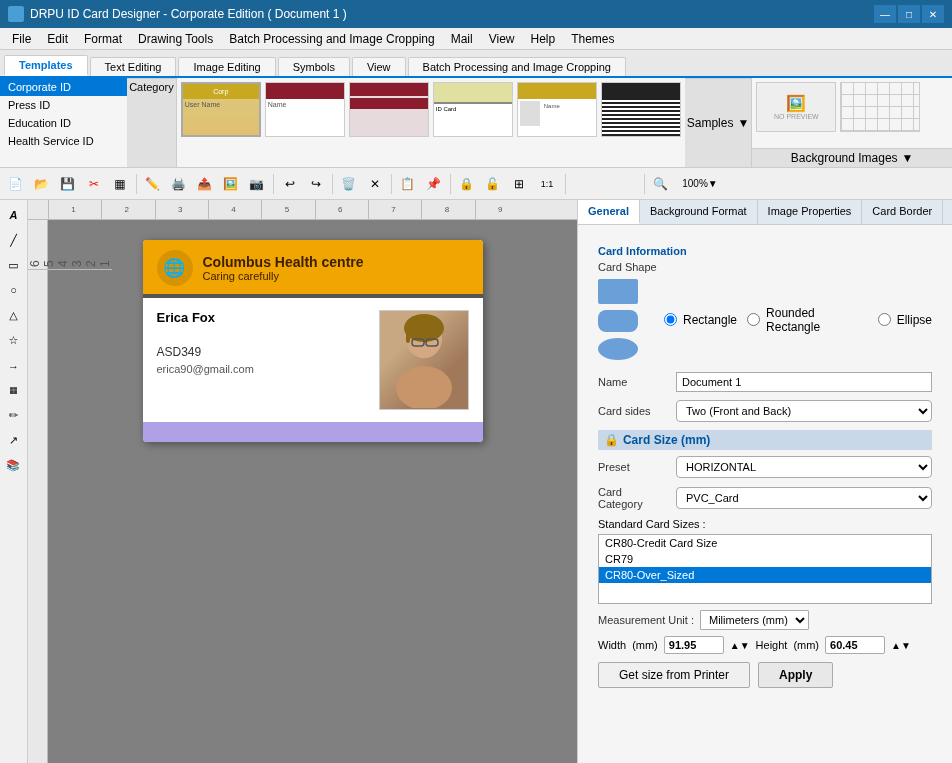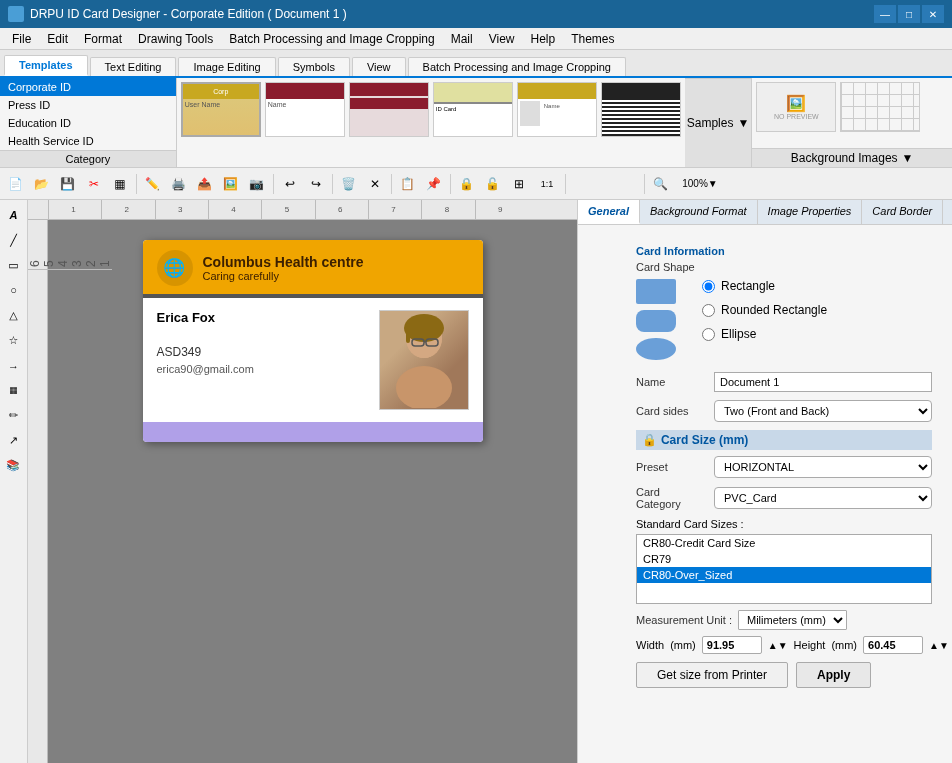--- a/index.html
+++ b/index.html
@@ -19,21 +19,21 @@
     
     .tab-bar { background: #e8e8e8; border-bottom: 2px solid #0078d7; display: flex; align-items: flex-end; padding: 2px 4px 0; height: 28px; }
     .tab { padding: 3px 14px; border: 1px solid #ccc; background: #f5f5f5; cursor: pointer; font-size: 11px; margin-right: 2px; border-bottom: none; border-radius: 2px 2px 0 0; }
     .tab.active { background: white; border-bottom: 2px solid white; font-weight: bold; color: #0078d7; }
 
     
     .main-content { display: flex; flex-direction: column; height: calc(763px - 28px - 22px - 28px); }
 
     
     .template-panel { display: flex; height: 90px; border-bottom: 1px solid #ccc; background: #f5f5f5; }
-    .category-panel { width: 185px; border-right: 1px solid #ccc; display: flex; flex-direction: column; }
+    .category-panel { width: 185px; border-right: 1px solid #ccc; display: flex; flex-direction: row; }
     .category-list { flex: 1; overflow-y: auto; }
     .category-item { padding: 3px 8px; cursor: pointer; font-size: 11px; }
     .category-item.selected { background: #0078d7; color: white; }
     .category-label { background: #e0e0e0; text-align: center; padding: 2px; font-size: 11px; border-top: 1px solid #ccc; }
     .samples-panel { flex: 1; display: flex; flex-direction: row; }
     .samples-scroll { display: flex; gap: 4px; padding: 4px; overflow-x: auto; flex: 1; }
     .sample-card { width: 80px; height: 55px; border: 1px solid #ccc; background: white; flex-shrink: 0; overflow: hidden; cursor: pointer; }
     .samples-label { background: #e0e0e0; text-align: center; padding: 2px; font-size: 11px; border-top: 1px solid #ccc; display: flex; align-items: center; justify-content: center; gap: 4px; }
     .bg-panel { width: 210px; border-left: 1px solid #ccc; display: flex; flex-direction: column; }
     .bg-scroll { flex: 1; display: flex; gap: 4px; padding: 4px; overflow-x: auto; }
@@ -70,30 +70,30 @@
     .card-id { font-size: 12px; margin-bottom: 4px; color: #333; }
     .card-email { font-size: 11px; color: #555; }
     .card-photo { width: 90px; height: 100px; background: #ddd; overflow: hidden; border: 1px solid #ccc; }
     .card-photo-inner { width: 100%; height: 100%; background: linear-gradient(135deg, #c8a882 30%, #a0785a 70%); display: flex; align-items: center; justify-content: center; }
     .card-footer { height: 20px; background: #b0a0e8; }
 
     
     .right-panel { width: 375px; background: #f5f5f5; border-left: 1px solid #ccc; overflow-y: auto; }
     .card-props-header { background: #4a86c8; color: white; padding: 6px 12px; font-size: 13px; font-weight: bold; }
     .props-tabs { display: flex; background: #e0e8f0; border-bottom: 1px solid #ccc; }
-    .props-tab { padding: 5px 10px; cursor: pointer; font-size: 11px; border-right: 1px solid #ccc; font-style: italic; }
+    .props-tab { padding: 5px 10px; cursor: pointer; font-size: 11px; border-right: 1px solid #ccc; }
     .props-tab.active { background: white; font-weight: bold; color: #0056a0; border-bottom: 2px solid white; }
-    .props-content { padding: 20px; margin-left: 38px; }
+    .props-content { padding: 20px; }
     .props-section-title { font-size: 11px; color: #0056a0; margin-bottom: 4px; font-weight: bold; }
     .props-subsection { font-size: 11px; color: #333; margin-bottom: 6px; }
     .shape-preview { display: flex; flex-direction: column; gap: 6px; }
     .shape-rect { width: 40px; height: 25px; background: #6a9fd8; border-radius: 2px; }
     .shape-rounded { width: 40px; height: 22px; background: #6a9fd8; border-radius: 8px; }
     .shape-ellipse { width: 40px; height: 22px; background: #6a9fd8; border-radius: 50%; }
-    .radio-group { display: flex; flex-direction: column; gap: 10px; margin-left: 10px; }
+    .radio-group { display: flex; flex-direction: row; gap: 10px; margin-left: 10px; }
     .radio-option { display: flex; align-items: center; gap: 6px; font-size: 12px; }
     .props-field { display: flex; align-items: center; gap: 8px; margin-bottom: 8px; }
     .props-label { width: 70px; font-size: 11px; color: #333; }
     .props-input { flex: 1; border: 1px solid #aaa; padding: 3px 5px; font-size: 11px; border-radius: 0; }
     .props-select { flex: 1; border: 1px solid #aaa; padding: 3px 5px; font-size: 11px; border-radius: 4px; background: white; }
     .section-header { background: #c8d8e8; padding: 3px 6px; font-size: 11px; font-weight: bold; color: #0056a0; margin-bottom: 6px; display: flex; align-items: center; gap: 4px; }
     .card-size-list { border: 1px solid #aaa; background: white; height: 70px; overflow-y: auto; margin-bottom: 6px; }
     .size-item { padding: 2px 6px; font-size: 11px; cursor: pointer; }
     .size-item.selected { background: #0078d7; color: white; }
     .measurement-row { display: flex; align-items: center; gap: 6px; margin-bottom: 6px; }

